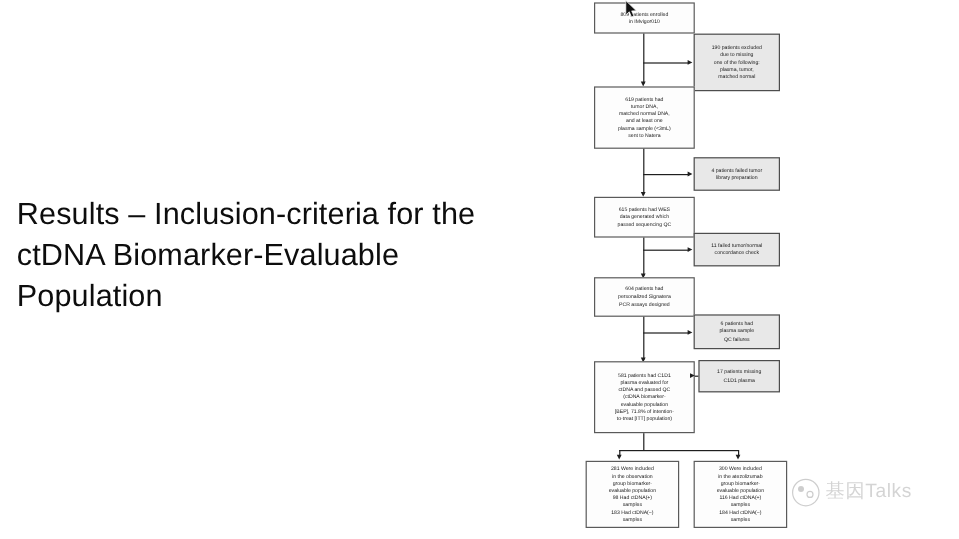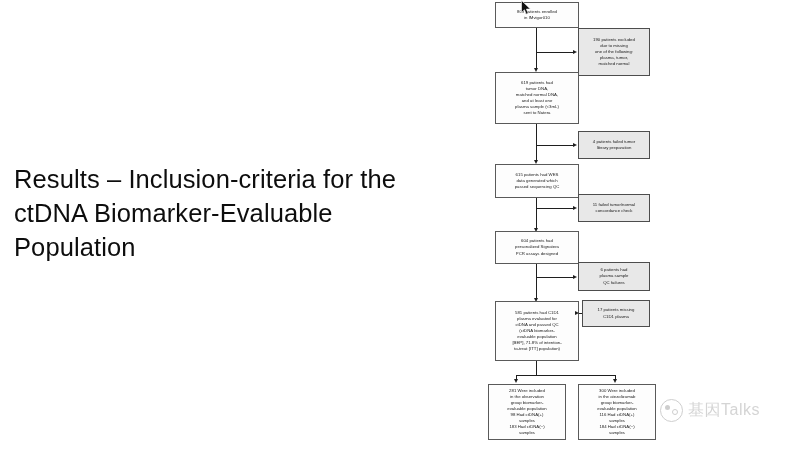--- a/index.html
+++ b/index.html
@@ -95,21 +95,21 @@
     width: 11px;
     height: 15px;
   }
 
   
   #watermark {
     position: absolute;
     left: 660px;
     top: 399px;
     display: flex;
-    align-items: center;
+    align-items: flex-start;
     gap: 5px;
     opacity: 0.42;
   }
   #watermark-logo {
     width: 21px;
     height: 21px;
     border: 1.6px solid #8a8a8a;
     border-radius: 50%;
     position: relative;
     flex: none;

